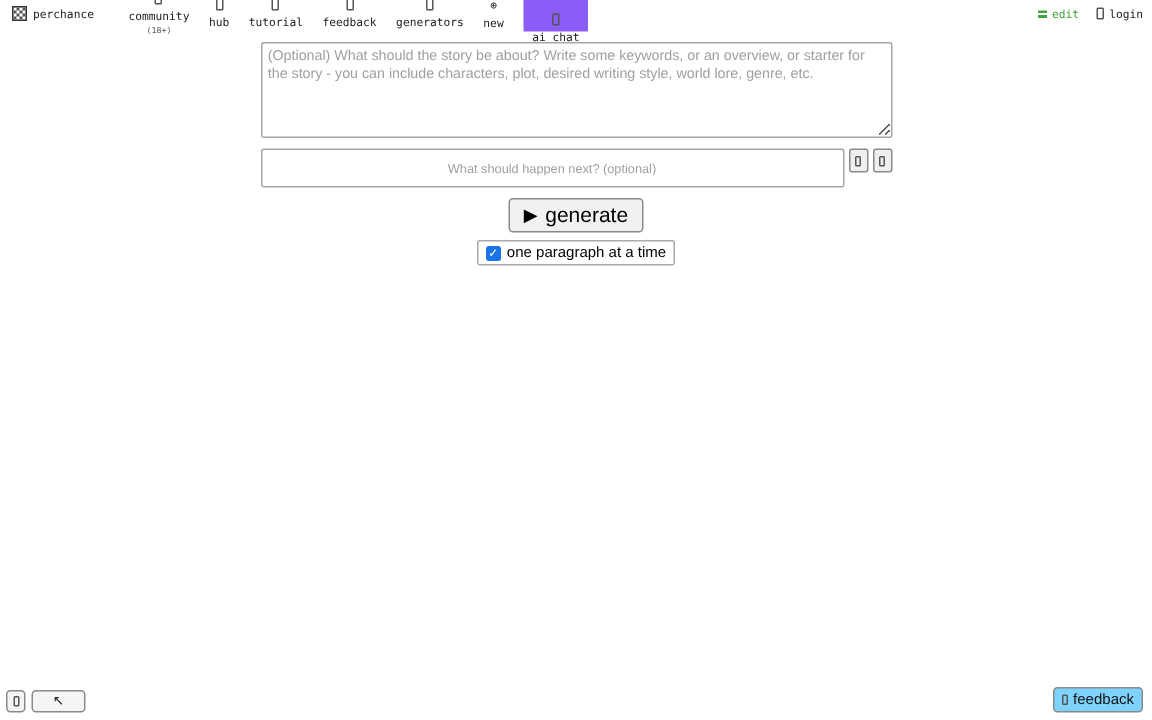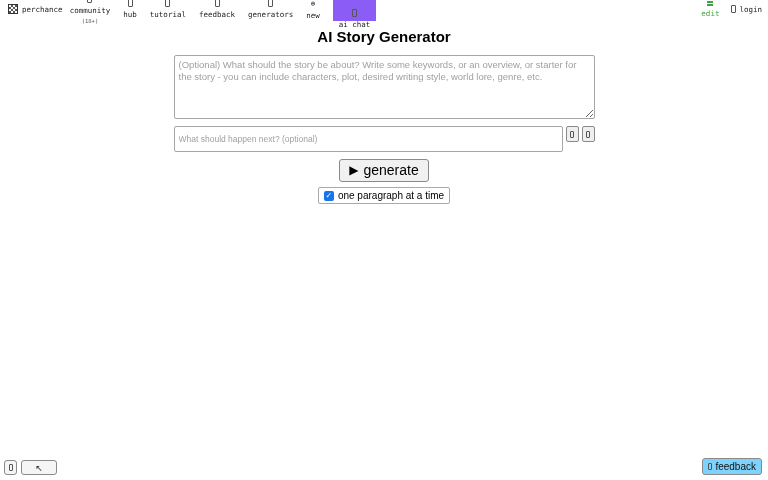--- a/index.html
+++ b/index.html
@@ -13,31 +13,31 @@
   .navbar {
     display:flex; align-items:center; height:18px; padding:0 6px 0 8px;
     font-family:"DejaVu Sans Mono", monospace; font-size:7.5px; color:#222;
     white-space:nowrap;
   }
   .nav-logo {
     width:10px; height:10px; border:1px solid #333; margin-right:4px;
     background-image: conic-gradient(#555 25%, #fff 0 50%, #555 0 75%, #fff 0);
     background-size:4px 4px;
   }
-  .nav-brand { margin-right:7px; cursor:pointer; }
+  .nav-brand { margin-right:23px; cursor:pointer; }
   .nav-item { display:flex; align-items:center; gap:3px; margin-right:13px; cursor:pointer;flex-direction:column; }
   .nav-item .suffix { font-size:5.5px; color:#555; }
   .tofu {
     display:inline-block; width:5px; height:8px;
     border:1px solid #555; border-radius:1px; flex:0 0 auto;
   }
   .tofu.small { width:4px; height:7px; }
   .nav-item.ai-chat { background:#8b5cf6; height:18px; padding:12px 6px; margin-right:16px; }
   .nav-spacer { flex:1; }
-  .nav-edit { display:flex; align-items:center; gap:3px; color:#3fa33f; margin-right:12px; cursor:pointer;flex-direction:column; }
+  .nav-edit { display:flex; align-items:center; gap:3px; color:#3fa33f; margin-right:12px; cursor:pointer; }
   .pencil-icon {
     display:inline-block; width:6px; height:5px;
     background:linear-gradient(#3fa33f 35%, transparent 35% 65%, #3fa33f 65%);
   }
   .nav-login { display:flex; align-items:flex-start; gap:3px; color:#222; cursor:pointer; }
 
   
   .main { width:421px; margin:0 auto; }
   .page-title {
     font-size:15px; font-weight:bold; text-align:center;
@@ -54,21 +54,21 @@
     padding:3px 4px; font-family:"Liberation Sans", sans-serif;
     font-size:9.5px; line-height:12px; color:#000; outline:none;
   }
   textarea::placeholder, input::placeholder { color:#a0a0a0; opacity:1; }
   .ta-overview { height:64px; margin-top:10px; }
   .ta-story    { height:239px; margin-top:7px; }
 
   .next-row { display:flex; gap:3px; margin-top:7px; }
   .next-input {
     flex:1; height:16px; border:1px solid #a6a6a6; border-radius:2px;
-    font-family:"Liberation Sans", sans-serif; font-size:8.5px; padding:12px 4px; outline:none;
+    font-family:"Liberation Sans", sans-serif; font-size:8.5px; padding:12px 4px; outline:none;text-align:center;
   }
   .mini-btn {
     width:13px; height:16px; border:1px solid #8a8a8a; border-radius:2px;
     background:#efefef; display:flex; align-items:center; justify-content:center;
     padding:0; cursor:pointer;
   }
 
   .generate-row { text-align:center; margin-top:7px; }
   .generate-btn {
     font-family:"Liberation Sans", sans-serif; font-size:14px; color:#000;
@@ -155,21 +155,20 @@
     <span>edit</span>
   </span>
 
   <span class="nav-login">
     <span class="tofu"></span>
     <span>login</span>
   </span>
 </div>
 
 <div class="main">
-  <div class="page-title">AI Story Generator</div>
 
 
   <textarea class="ta-overview" placeholder="(Optional) What should the story be about? Write some keywords, or an overview, or starter for the story - you can include characters, plot, desired writing style, world lore, genre, etc." style=""></textarea>
 
 
   <div class="next-row">
     <input class="next-input" type="text" placeholder="What should happen next? (optional)" style="">
     <button class="mini-btn">
       <span class="tofu small"></span>
     </button>

